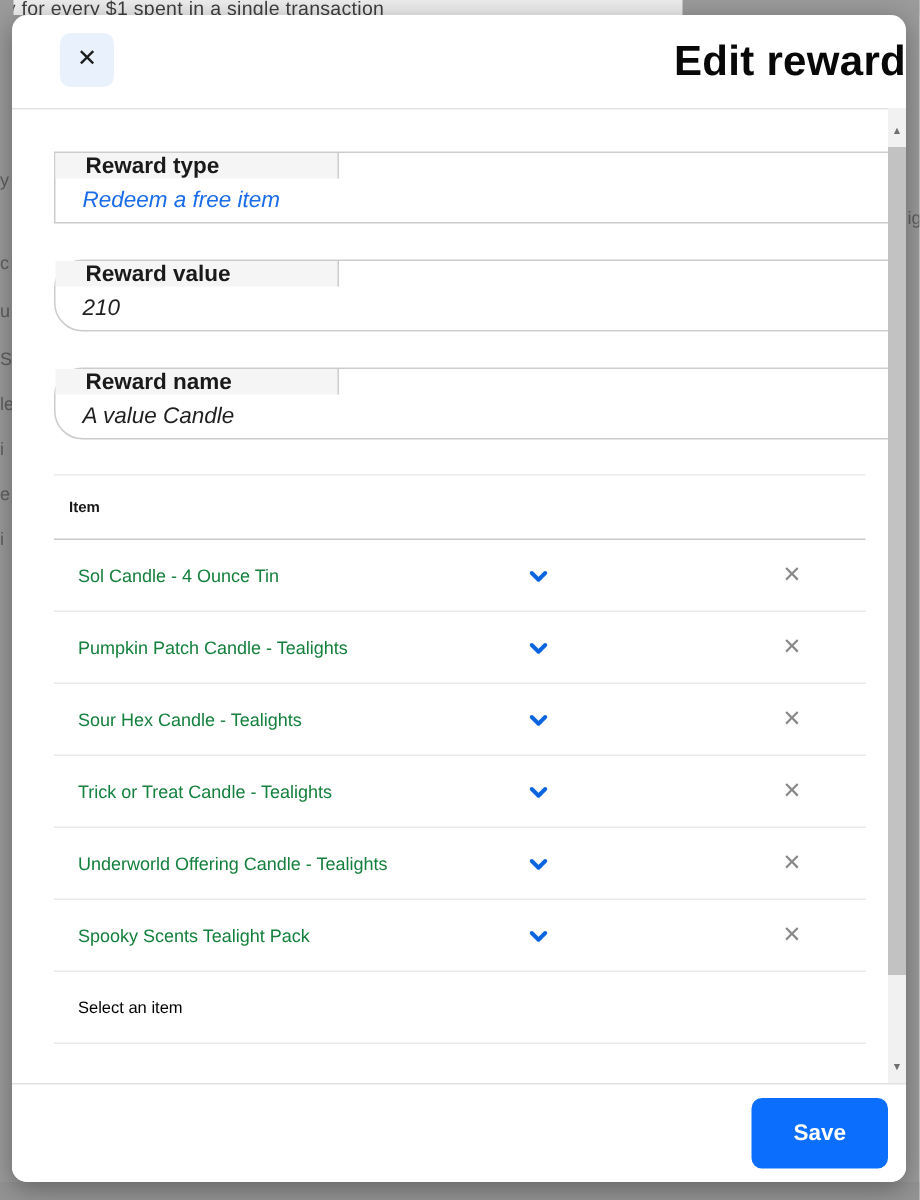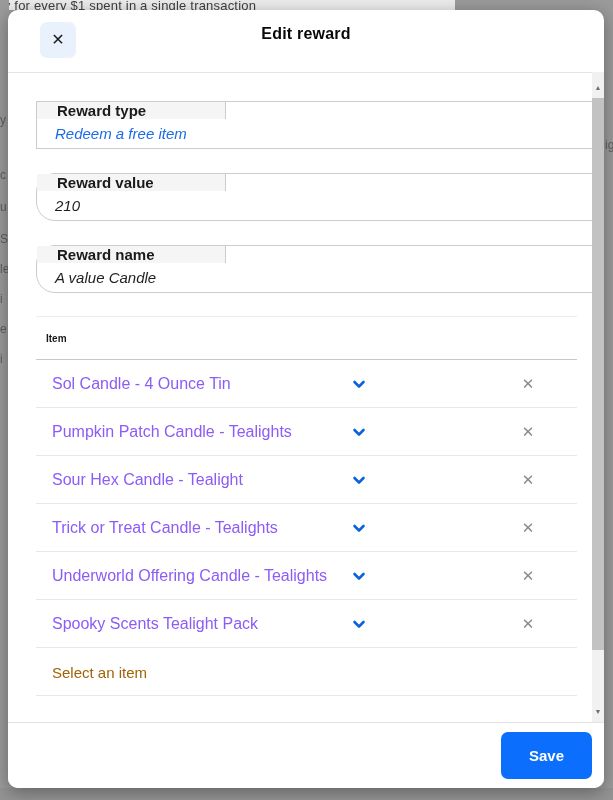--- a/index.html
+++ b/index.html
@@ -15,41 +15,41 @@
   .backdrop-side.right { right:0; }
   .backdrop-bottom { position:absolute; left:0; bottom:0; width:613px; height:12px; background:#949494; z-index:1; }
   .frag { position:absolute; left:0; font-size:12px; color:#5f5f5f; }
   .frag.r { left:1px; }
 
   
   .modal { position:absolute; left:8px; top:10px; width:596px; height:778px; background:#ffffff; border-radius:10px; z-index:2; box-shadow:0 4px 18px rgba(0,0,0,.35); overflow:hidden; }
 
   .modal-header { position:relative; height:62px; }
   .close-btn { position:absolute; left:32px; top:12px; width:36px; height:36px; background:#e8f1fc; border:none; border-radius:7px; font-size:16px; color:#1c1c1c; cursor:pointer; line-height:36px; text-align:center; }
-  .modal-title { position:absolute; left:0; right:0; top:15px; text-align:center; font-size:16px; font-weight:bold; color:#080808; letter-spacing:.2px; }
+  .modal-title { position:absolute; left:0; right:0; top:15px; text-align:right; font-size:28px; font-weight:bold; color:#080808; letter-spacing:.2px; }
 
   .modal-body { position:absolute; left:0; top:62px; width:596px; height:650px; border-top:1px solid #e4e4e4; overflow:hidden; }
 
   
   .field-row { position:relative; margin:0 0 0 28px; width:594px; height:48px; border:1px solid #cccccc; background:#fff; display:flex;flex-direction:column; }
   .field-row.first { margin-top:28px; }
   .field-row + .field-row, .row-gap { margin-top:24px;border-radius:19px; }
   .field-label { width:189px; background:#f5f5f5; border-right:1px solid #cccccc; display:flex; align-items:center; padding-left:20px; font-size:15px; font-weight:bold; color:#1a1a1a; }
   .field-value { flex:1; display:flex; align-items:center; padding-left:18px; font-size:15px; color:#1f1f1f;font-style:italic; }
   .field-value.link { color:#1a6ce8; }
 
   
   .items-section { margin-left:28px; width:541px; }
   .items-top-line { margin-top:23px; border-top:1px solid #ececec; }
   .items-header { height:43px; display:flex; align-items:center; padding-left:10px; font-size:10px; font-weight:bold; color:#1a1a1a; border-bottom:1px solid #c9c9c9; }
   .item-row { position:relative; height:48px; border-bottom:1px solid #e8e8e8; }
-  .item-link { position:absolute; left:16px; top:50%; transform:translateY(-50%); font-size:16px; color:#8b5cf6; cursor:pointer; }
+  .item-link { position:absolute; left:16px; top:50%; transform:translateY(-50%); font-size:12px; color:#15803d; cursor:pointer; }
   .item-chevron { position:absolute; left:316px; top:50%; transform:translateY(-50%); width:14px; height:14px; cursor:pointer; }
   .item-remove { position:absolute; left:482px; top:50%; transform:translateY(-50%); width:20px; height:20px; font-size:15px; line-height:20px; text-align:center; color:#898989; cursor:pointer; }
-  .item-placeholder { position:absolute; left:16px; top:50%; transform:translateY(-50%); font-size:15px; color:#a16207; }
+  .item-placeholder { position:absolute; left:16px; top:50%; transform:translateY(-50%); font-size:11px; color:#000000; }
 
   
   .scrollbar { position:absolute; right:0; top:62px; width:12px; height:650px; background:#f1f1f1; z-index:3; }
   .scroll-arrow { position:absolute; left:0; width:12px; height:14px; font-size:7px; color:#6f6f6f; text-align:center; line-height:15px; cursor:pointer; }
   .scroll-arrow.up { top:8px; }
   .scroll-arrow.down { bottom:4px; }
   .scroll-thumb { position:absolute; left:0; top:26px; width:12px; height:552px; background:#c2c2c2; cursor:pointer; }
 
   
   .modal-footer { position:absolute; left:0; bottom:0; width:596px; height:66px; background:#fff; border-top:1px solid #e2e2e2; display:flex; align-items:center; justify-content:flex-end; padding-right:12px; }
@@ -117,21 +117,21 @@
 
       <div class="item-row">
         <span class="item-link">Pumpkin Patch Candle - Tealights</span>
         <svg class="item-chevron" viewBox="0 0 14 14">
             <path d="M2.5 5 L7 9.5 L11.5 5" fill="none" stroke="#0b63e0" stroke-width="2.6" stroke-linecap="round" stroke-linejoin="round"></path>
           </svg>
         <span class="item-remove">✕</span>
       </div>
 
       <div class="item-row">
-        <span class="item-link">Sour Hex Candle - Tealight</span>
+        <span class="item-link">Sour Hex Candle - Tealights</span>
         <svg class="item-chevron" viewBox="0 0 14 14">
             <path d="M2.5 5 L7 9.5 L11.5 5" fill="none" stroke="#0b63e0" stroke-width="2.6" stroke-linecap="round" stroke-linejoin="round"></path>
           </svg>
         <span class="item-remove">✕</span>
       </div>
 
       <div class="item-row">
         <span class="item-link">Trick or Treat Candle - Tealights</span>
         <svg class="item-chevron" viewBox="0 0 14 14">
             <path d="M2.5 5 L7 9.5 L11.5 5" fill="none" stroke="#0b63e0" stroke-width="2.6" stroke-linecap="round" stroke-linejoin="round"></path>

